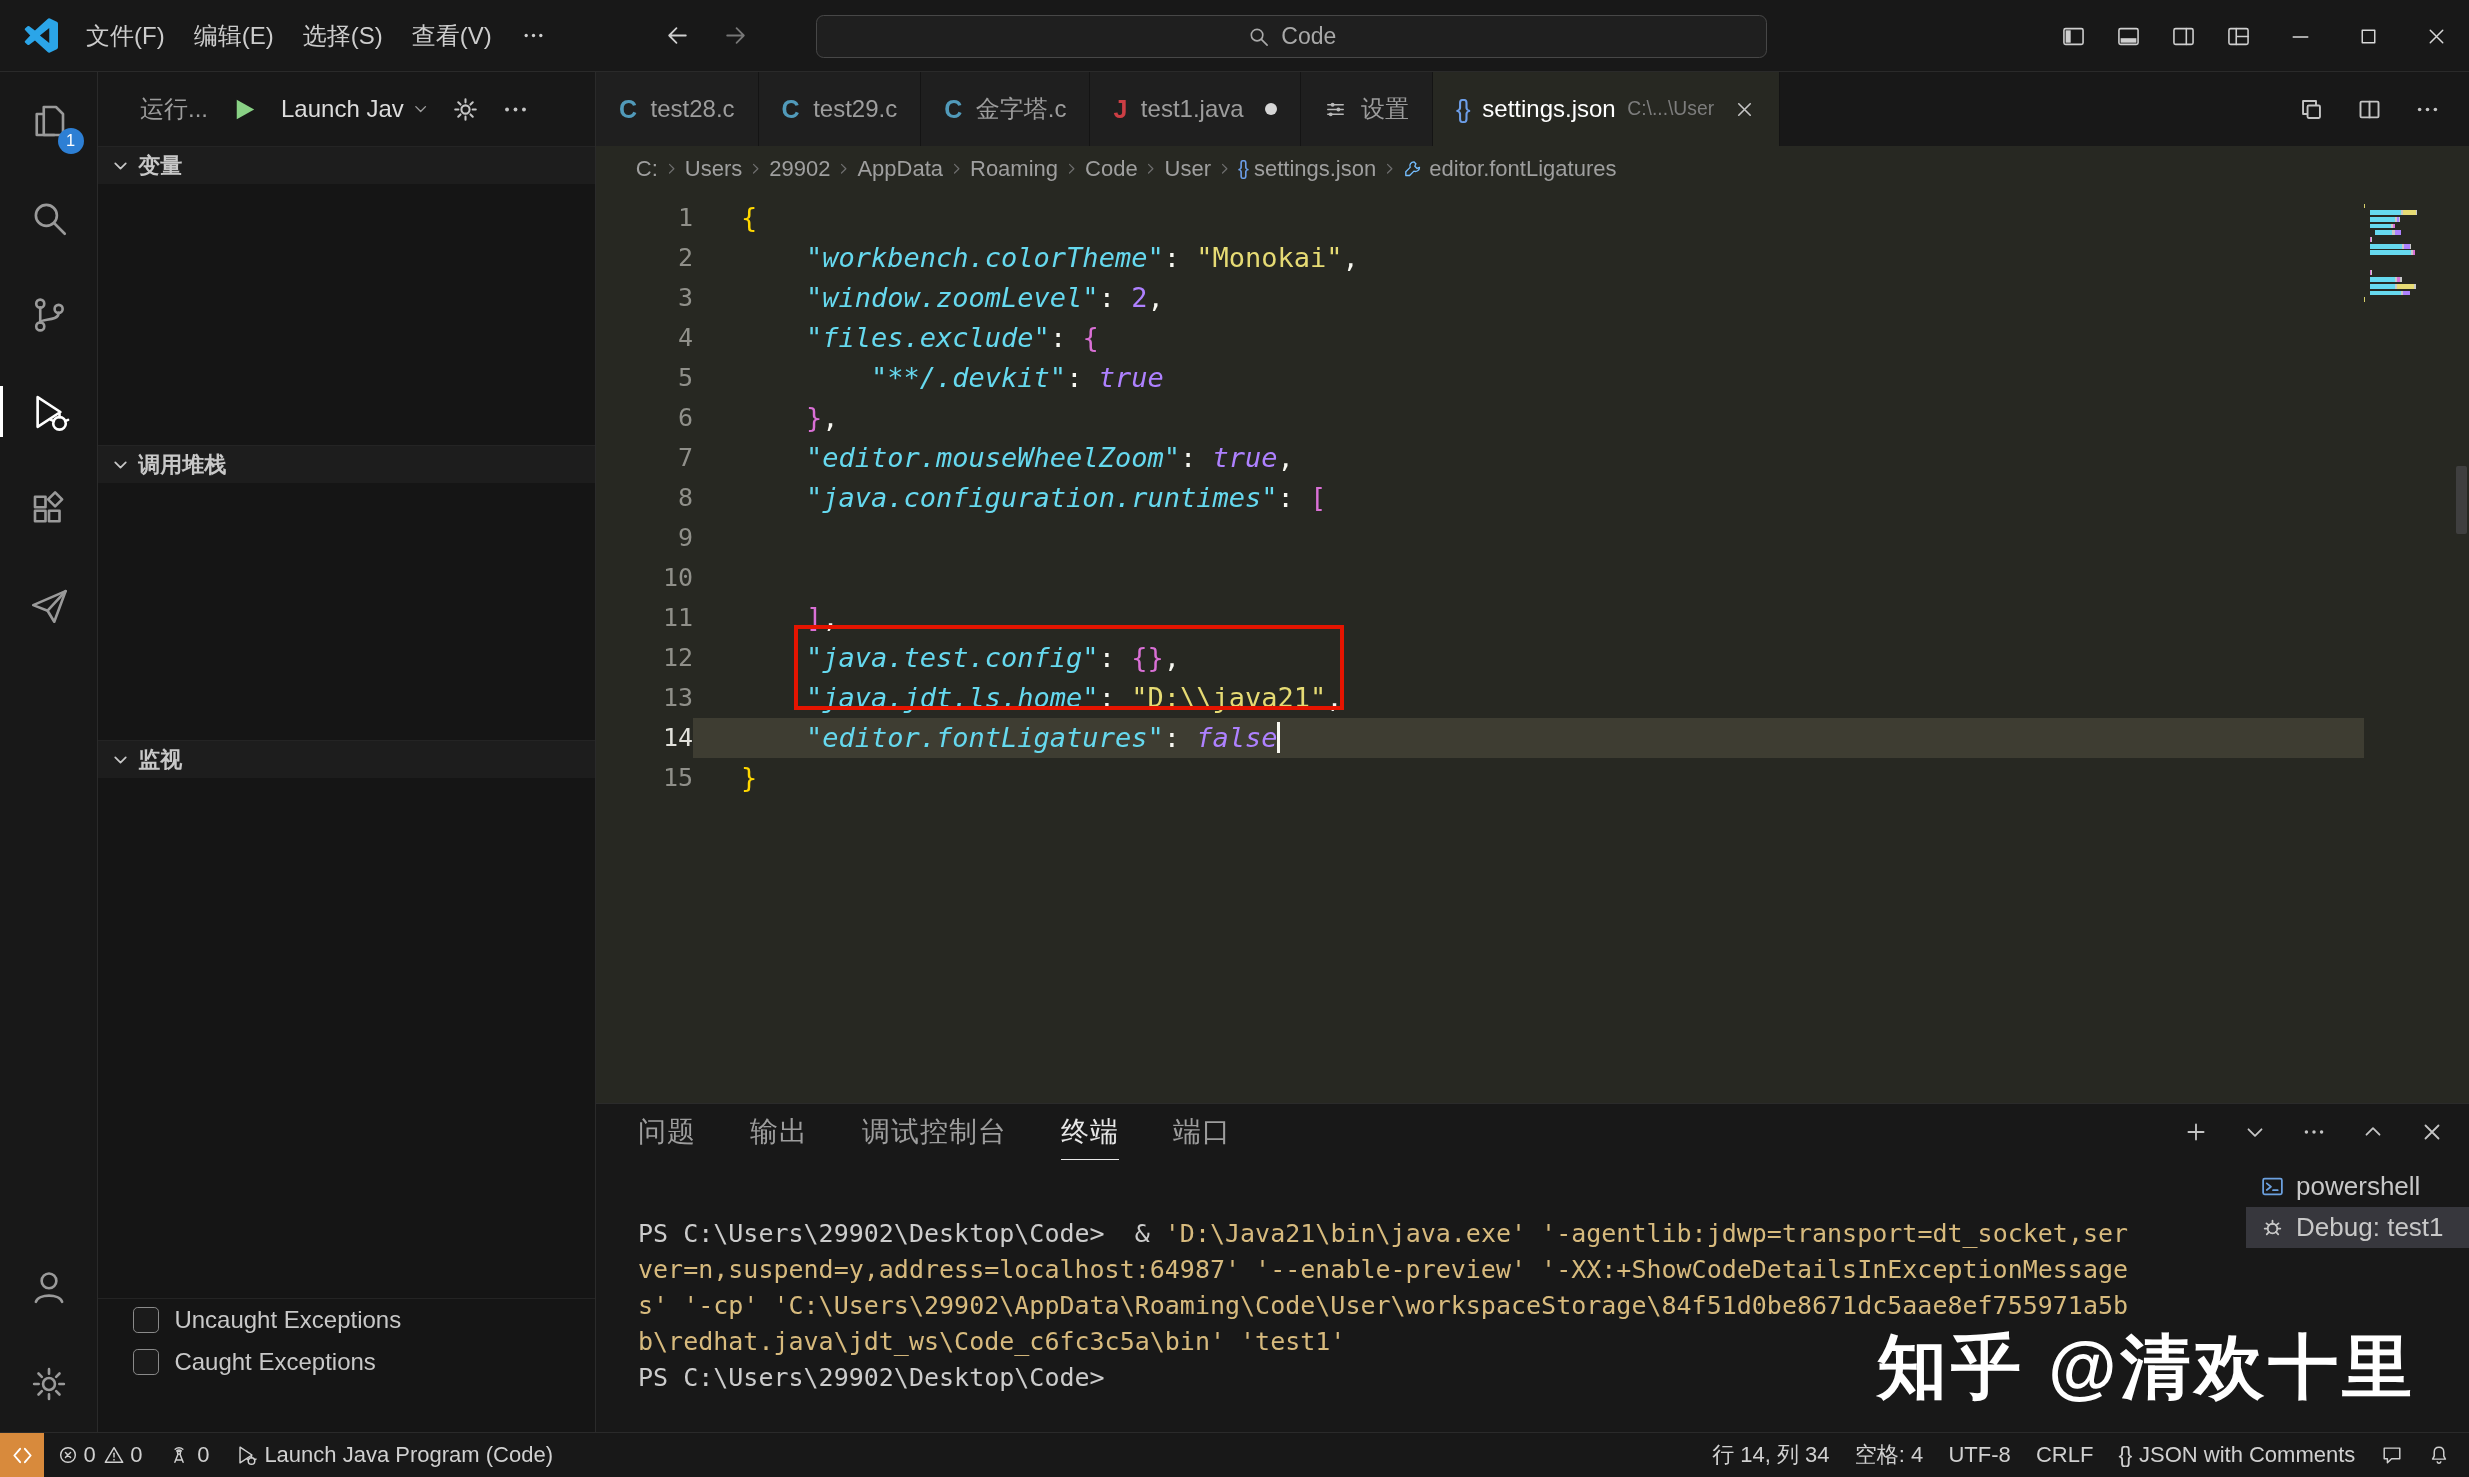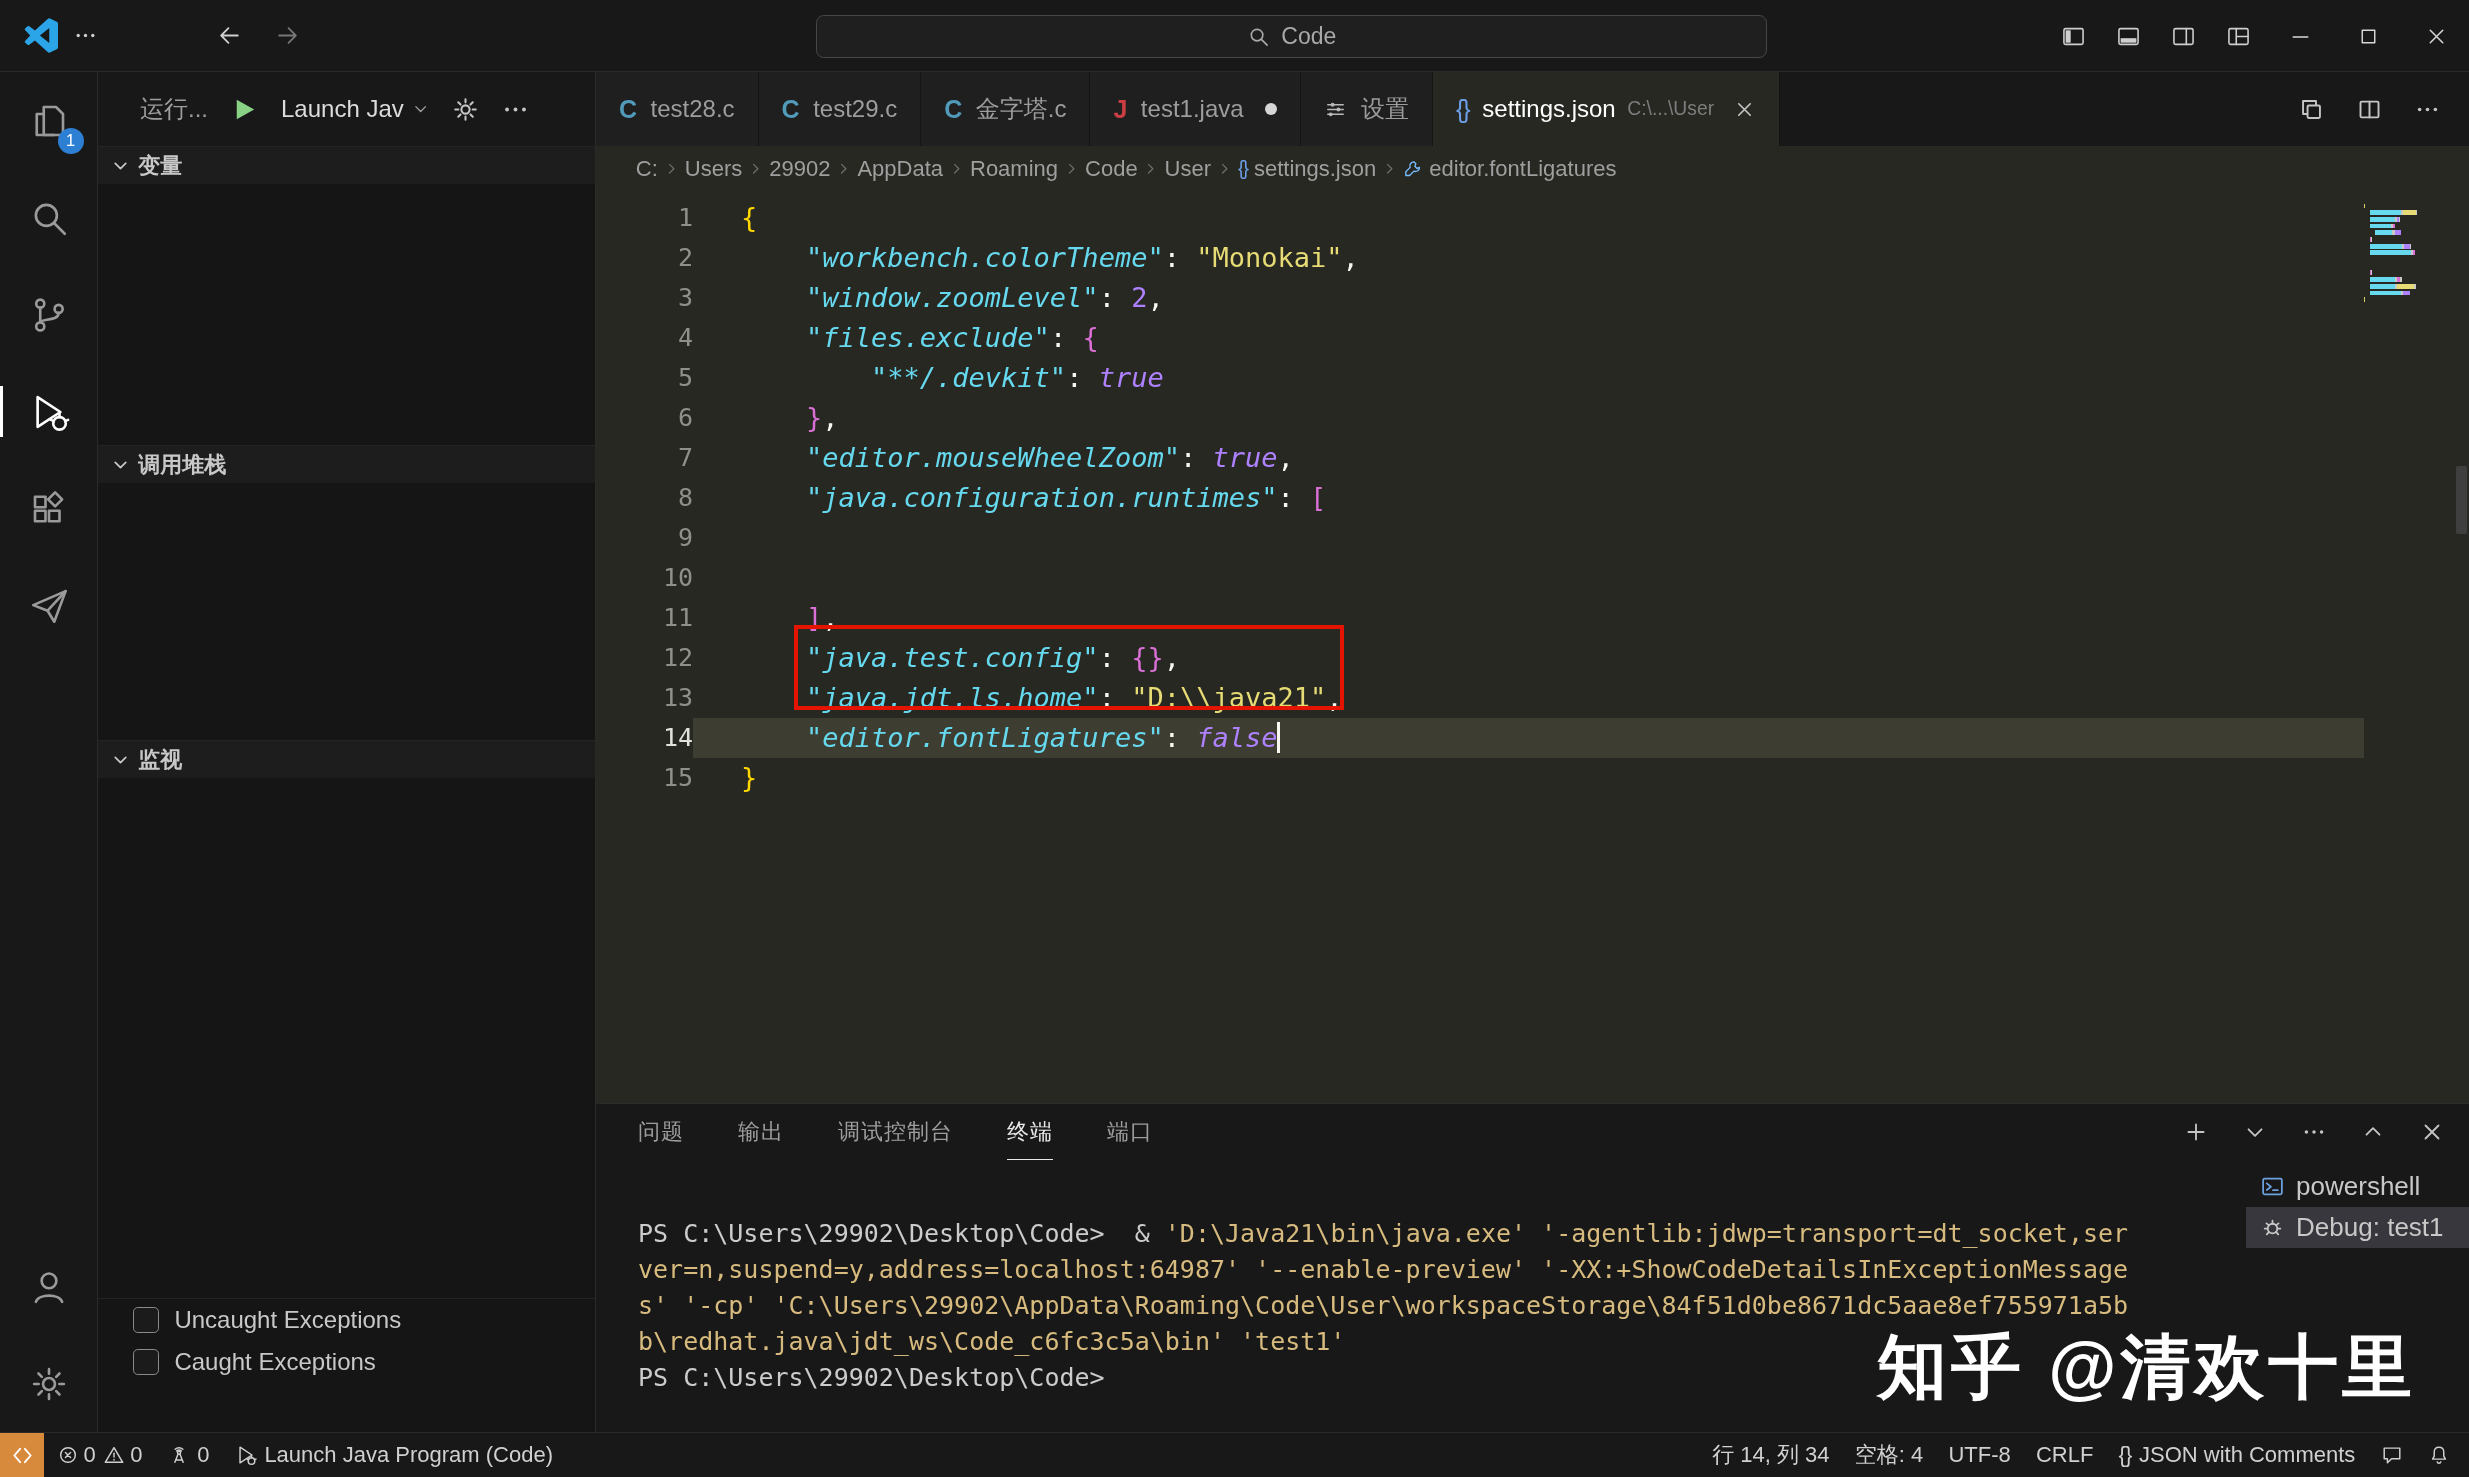--- a/index.html
+++ b/index.html
@@ -101,21 +101,21 @@
   .mm-seg{display:inline-block;height:4.8px;vertical-align:top}
   .mc-key{background:#66d9ef}.mc-str{background:#e6db74}.mc-num,.mc-bool{background:#ae81ff}
   .mc-pn{background:#c9c9c9}.mc-b0{background:#d6cf6a}.mc-b1{background:#da70d6}.mc-ws{background:transparent}
   .sb-thumb{position:absolute;right:2.9px;top:275px;width:11.6px;height:68px;background:#3f3f3f;border-radius:1.9px}
   .annotation{position:absolute;left:198px;top:434px;width:550px;height:85px;border:4.8px solid #e51400;pointer-events:none}
 
   
   .panel{height:329px;flex:0 0 329px;border-top:1px solid #2b2b2b;background:#181818;display:flex;flex-direction:column}
   .panel-header{height:56px;flex:0 0 56px;display:flex;align-items:center;padding:0 25px 0 42px}
   .panel-tabs{display:flex;gap:54px;height:100%}
-  .ptab{font-size:22px;color:#9d9d9d;display:flex;align-items:center;letter-spacing:1px;border-bottom:1.9px solid transparent}
+  .ptab{font-size:28px;color:#9d9d9d;display:flex;align-items:center;letter-spacing:1px;border-bottom:1.9px solid transparent}
   .ptab.active{color:#e7e7e7;border-bottom-color:#e7e7e7}
   .panel-actions{margin-left:auto;display:flex;gap:33px;color:#c5c5c5}
   .panel-actions .ic{width:26px;height:26px}
   .panel-body{flex:1;display:flex;min-height:0}
   .terminal{flex:1;padding:56px 0 0 42px;font-family:"DejaVu Sans Mono","Liberation Mono",monospace;font-size:25px;line-height:36px;color:#ccc;min-width:0;overflow:hidden}
   .tline{white-space:pre}
   .tt-p{color:#cccccc}.tt-op{color:#cccccc}.tt-cmd{color:#d7ba7d}
   .term-list{width:224px;flex:0 0 224px;padding-top:5.8px}
   .tl-row{height:41px;display:flex;align-items:center;gap:11.6px;padding-left:13.5px;font-size:26px;color:#c8c8c8;white-space:nowrap}
   .tl-row.sel{background:#37373d}
@@ -282,20 +282,26 @@
 </svg>
 
 <div class="app">
 
   <div class="titlebar">
     <span class="logo">
         <svg class="ic" viewBox="0 0 36 36" width="35" height="35">
           <use href="#i-vscode"></use>
         </svg>
       </span>
+    <div class="menubar">
+        <div class="menu-item">文件(F)</div>
+        <div class="menu-item">编辑(E)</div>
+        <div class="menu-item">选择(S)</div>
+        <div class="menu-item">查看(V)</div>
+      </div>
     <span class="tb-icon morem">
         <svg class="ic" viewBox="0 0 26 26" width="25" height="25">
           <use href="#i-more"></use>
         </svg>
       </span>
     <span class="tb-icon navb">
         <svg class="ic" viewBox="0 0 26 26" width="25" height="25">
           <use href="#i-arrow-l"></use>
         </svg>
       </span>

